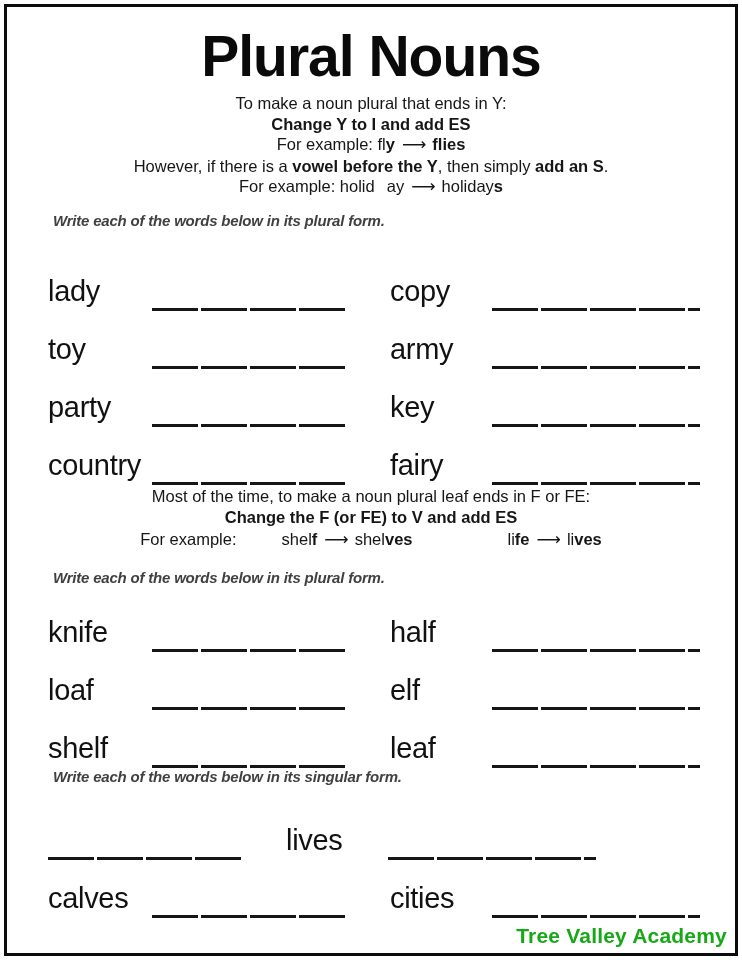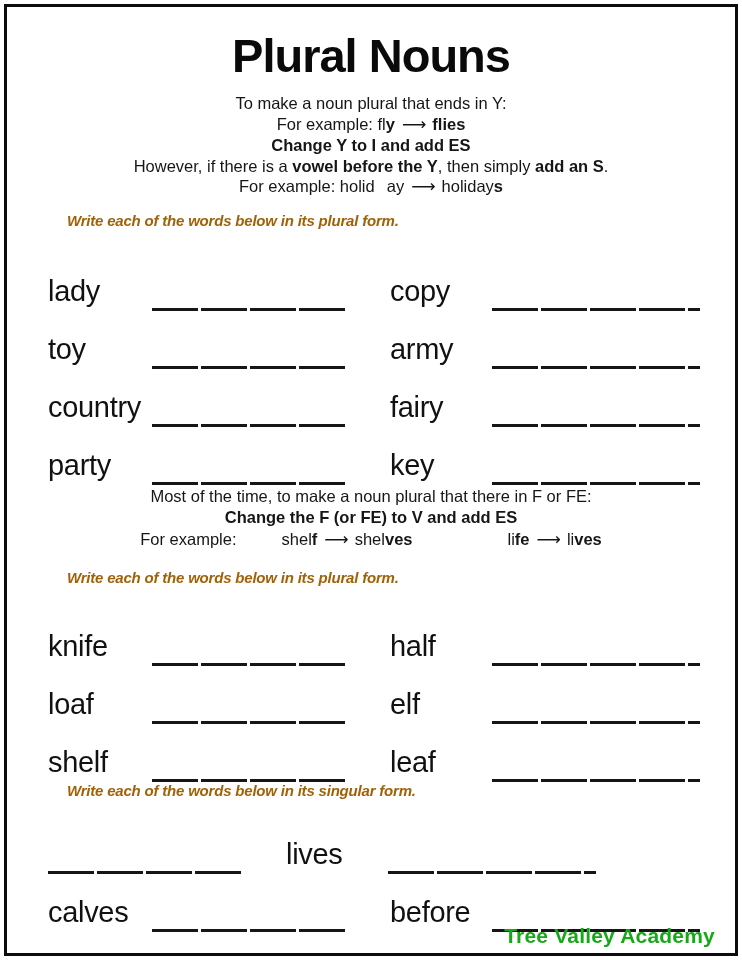--- a/index.html
+++ b/index.html
@@ -7,71 +7,71 @@
     width:742px;height:960px;background:#fff;position:relative;
     font-family:"Liberation Sans",sans-serif;color:#131313;
     -webkit-font-smoothing:antialiased;
   }
   .sheet{
     position:absolute;inset:4px;border:3px solid #0c0c0c;background:#fff;
     box-sizing:border-box;overflow:hidden;
   }
   .title{
     margin:23px 0 0 0;text-align:center;
-    font-size:47px;line-height:52px;font-weight:bold;letter-spacing:-1px;color:#0a0a0a;
+    font-size:57px;line-height:52px;font-weight:bold;letter-spacing:-1px;color:#0a0a0a;
   }
   .intro{margin-top:11px;text-align:center;font-size:16.5px;line-height:20.5px;color:#161616;}
   .intro .line{white-space:nowrap;}
   .b{font-weight:bold;}
   .u{text-underline-offset:2px;text-decoration-thickness:1.5px;padding-left:12px;}
   .arrow{padding:0 7px;font-size:17px;letter-spacing:-1px;}
   .prompt{
-    margin-left:60px;font-size:15px;line-height:18px;font-style:italic;font-weight:600;
-    letter-spacing:-0.2px;color:#a16207;
+    margin-left:46px;font-size:15px;line-height:18px;font-style:italic;font-weight:600;
+    letter-spacing:-0.2px;color:#404040;
   }
   .prompt.p1{margin-top:14px;}
   .prompt.p2{margin-top:19px;}
   .prompt.p3{margin-top:0;}
   .rows{display:block;}
   .rows.r1{margin-top:23px;}
-  .rows.r2{margin-top:21px;}
+  .rows.r2{margin-top:7px;}
   .rows.r3{margin-top:16px;}
   .row{height:58px;display:flex;align-items:flex-end;padding-left:41px;box-sizing:border-box;}
   .word{
     font-size:29px;line-height:40px;color:#111;white-space:nowrap;letter-spacing:-0.3px;
   }
   .word.c1{width:104px;}
   .word.c2{width:102px;}
   .colgap{width:45px;flex:0 0 auto;}
   .blank{
     height:3px;margin-top:33px;flex:0 0 auto;
     background:repeating-linear-gradient(90deg,#161616 0 46px,rgba(0,0,0,0) 46px 49px);
   }
   .blank.b1{width:193px;}
   .blank.b2{width:208px;}
   .rulef{margin-top:1px;text-align:center;font-size:16.5px;line-height:21.5px;color:#161616;}
   .exline{display:flex;justify-content:center;align-items:baseline;}
   .spacer1{width:45px;flex:0 0 auto;}
   .spacer2{width:95px;flex:0 0 auto;}
   .footer{
-    position:absolute;right:20px;bottom:5px;
+    position:absolute;right:8px;bottom:5px;
     font-size:21px;font-weight:bold;letter-spacing:0.2px;
   }
 </style>
 </head>
 <body>
 
 <div class="sheet">
 
   <h1 class="title">Plural Nouns</h1>
 
   <div class="intro">
     <div class="line">To make a noun plural that ends in Y:</div>
+    <div class="line b">Change Y to I and add ES</div>
     <div class="line"><span>For example: </span><span>fl</span><span class="b">y</span><span class="arrow">⟶</span><span class="b">flies</span></div>
-    <div class="line b">Change Y to I and add ES</div>
     <div class="line"><span>However, if there is a </span><span class="b">vowel before the Y</span><span>, then simply </span><span class="b">add an S</span><span>.</span></div>
     <div class="line"><span>For example: </span><span>holid</span><span class="u">ay</span><span class="arrow">⟶</span><span>holiday</span><span class="b">s</span></div>
   </div>
 
   <div class="prompt p1">Write each of the words below in its plural form.</div>
 
   <div class="rows r1">
     <div class="row">
       <span class="word c1">lady</span>
       <span class="blank b1"></span>
@@ -80,37 +80,37 @@
       <span class="blank b2"></span>
     </div>
     <div class="row">
       <span class="word c1">toy</span>
       <span class="blank b1"></span>
       <span class="colgap"></span>
       <span class="word c2">army</span>
       <span class="blank b2"></span>
     </div>
     <div class="row">
+      <span class="word c1">party</span>
+      <span class="blank b1"></span>
+      <span class="colgap"></span>
+      <span class="word c2">key</span>
+      <span class="blank b2"></span>
+    </div>
+    <div class="row">
       <span class="word c1">country</span>
       <span class="blank b1"></span>
       <span class="colgap"></span>
       <span class="word c2">fairy</span>
       <span class="blank b2"></span>
     </div>
-    <div class="row">
-      <span class="word c1">party</span>
-      <span class="blank b1"></span>
-      <span class="colgap"></span>
-      <span class="word c2">key</span>
-      <span class="blank b2"></span>
-    </div>
   </div>
 
   <div class="rulef">
-    <div class="line">Most of the time, to make a noun plural that there in F or FE:</div>
+    <div class="line">Most of the time, to make a noun plural leaf ends in F or FE:</div>
     <div class="line b">Change the F (or FE) to V and add ES</div>
     <div class="exline">
         <span>For example:</span>
         <span class="spacer1"></span>
         <span>shel</span>
         <span class="b">f</span>
         <span class="arrow">⟶</span>
         <span>shel</span>
         <span class="b">ves</span>
         <span class="spacer2"></span>
@@ -154,20 +154,20 @@
     <div class="row">
       <span class="blank b1"></span>
       <span class="colgap"></span>
       <span class="word c2">lives</span>
       <span class="blank b2"></span>
     </div>
     <div class="row">
       <span class="word c1">calves</span>
       <span class="blank b1"></span>
       <span class="colgap"></span>
-      <span class="word c2">before</span>
+      <span class="word c2">cities</span>
       <span class="blank b2"></span>
     </div>
   </div>
 
   <div class="footer" style="color: rgb(23, 168, 23);">Tree Valley Academy</div>
 
 </div>
 
 </body></html>

